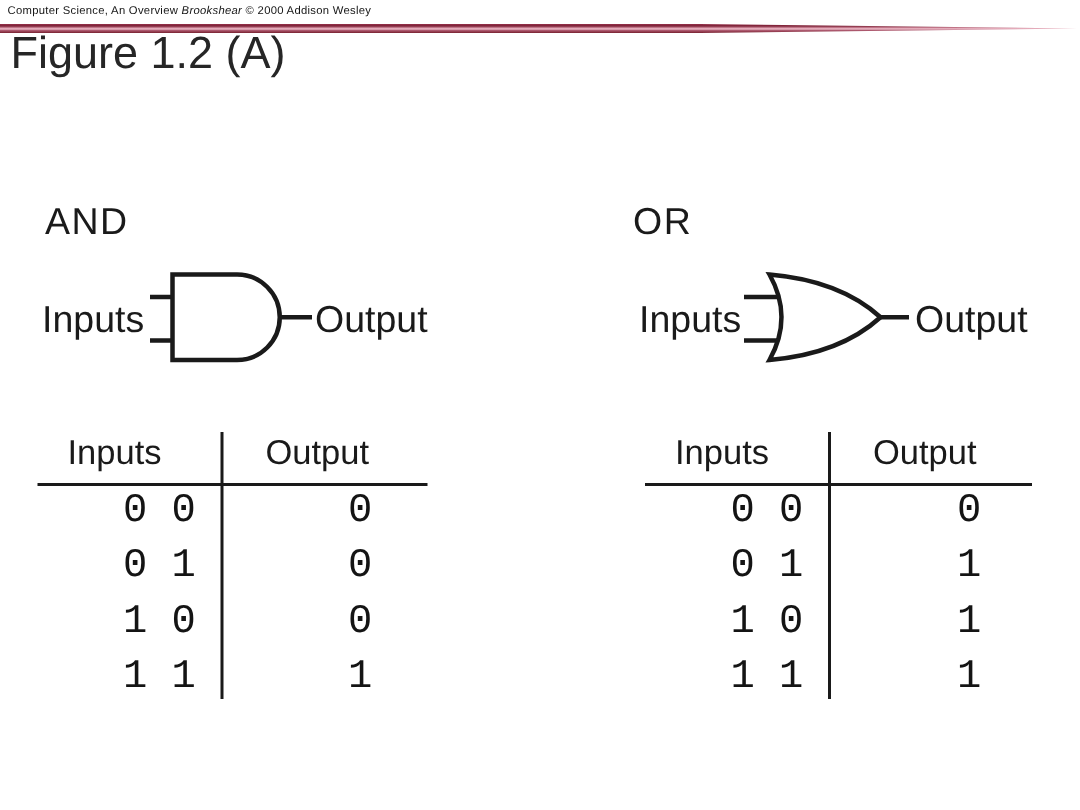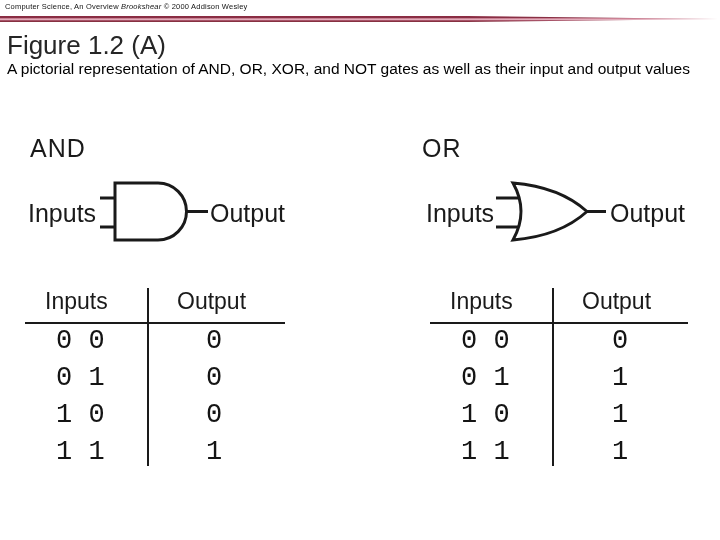--- a/index.html
+++ b/index.html
@@ -3,46 +3,45 @@
 <meta charset="utf-8">
 <style>
   html,body{margin:0;padding:0;background:#fff;}
   .slide{position:relative;width:720px;height:540px;background:#ffffff;overflow:hidden;
          font-family:"Liberation Sans",sans-serif;color:#1a1a1a;}
   .copyright{position:absolute;left:5px;top:2px;font-size:7.5px;color:#141414;letter-spacing:.2px;white-space:nowrap;}
   .it{font-style:italic;}
   .divider{position:absolute;left:0;top:16px;width:718px;height:6px;
            background:linear-gradient(180deg,#95314a 0%,#7c2136 22%,#d892a4 45%,#efc3cf 55%,#b05c72 70%,#77202f 100%);
            clip-path:polygon(0 0,65% 0,100% 50%,65% 100%,0 100%);}
-  .fig-title{position:absolute;left:7px;top:30px;font-size:26px;font-weight:400;color:#262626;}
+  .fig-title{position:absolute;left:7px;top:19px;font-size:30px;font-weight:400;color:#262626;}
   .fig-subtitle{position:absolute;left:7px;top:59px;width:688px;font-size:15.5px;line-height:19.5px;color:#000;}
   .gate-name{position:absolute;top:134px;font-size:25px;letter-spacing:1px;text-align:right;}
   .io-label{position:absolute;top:199px;font-size:25px;}
   .gate-svg{position:absolute;top:180px;}
   .stroke{fill:none;stroke:#1a1a1a;stroke-width:3;}
   .tbl-header{position:absolute;top:288px;font-size:23px;}
   .hline{position:absolute;top:322px;height:2px;background:#1a1a1a;}
   .vline{position:absolute;top:288px;width:2px;height:178px;background:#1a1a1a;}
-  .digits{position:absolute;font-family:"Liberation Mono",monospace;font-size:27px;white-space:pre;color:#141414;}
+  .digits{position:absolute;font-family:"Liberation Mono",monospace;font-size:27px;white-space:pre;color:#141414;margin-left:26px;}
 </style>
 </head>
 <body>
 
 <div class="slide">
 
   <div class="copyright">
     <span>Computer Science, An Overview</span>
     <span class="it">Brookshear</span>
     <span>© 2000  Addison Wesley</span>
   </div>
 
   <div class="divider"></div>
 
   <div class="fig-title">Figure 1.2 (A)</div>
-  <div class="fig-subtitle">A pictorial representation of AND, OR, XOR, and NOT gates as well as their input and output values</div>
 
   <div class="gate-name" style="left:30px">AND</div>
   <div class="io-label" style="left:28px">Inputs</div>
   <svg class="gate-svg" style="left:98px" width="112" height="64" viewBox="0 0 112 64">
     <path class="stroke" d="M2 18 H17 M2 47 H17"></path>
     <path class="stroke" d="M88.5 31.5 H110"></path>
     <path class="stroke" d="M17 3 L60 3 A28.5 28.5 0 0 1 60 60 L17 60 Z"></path>
   </svg>
   <div class="io-label" style="left:210px">Output</div>
 

